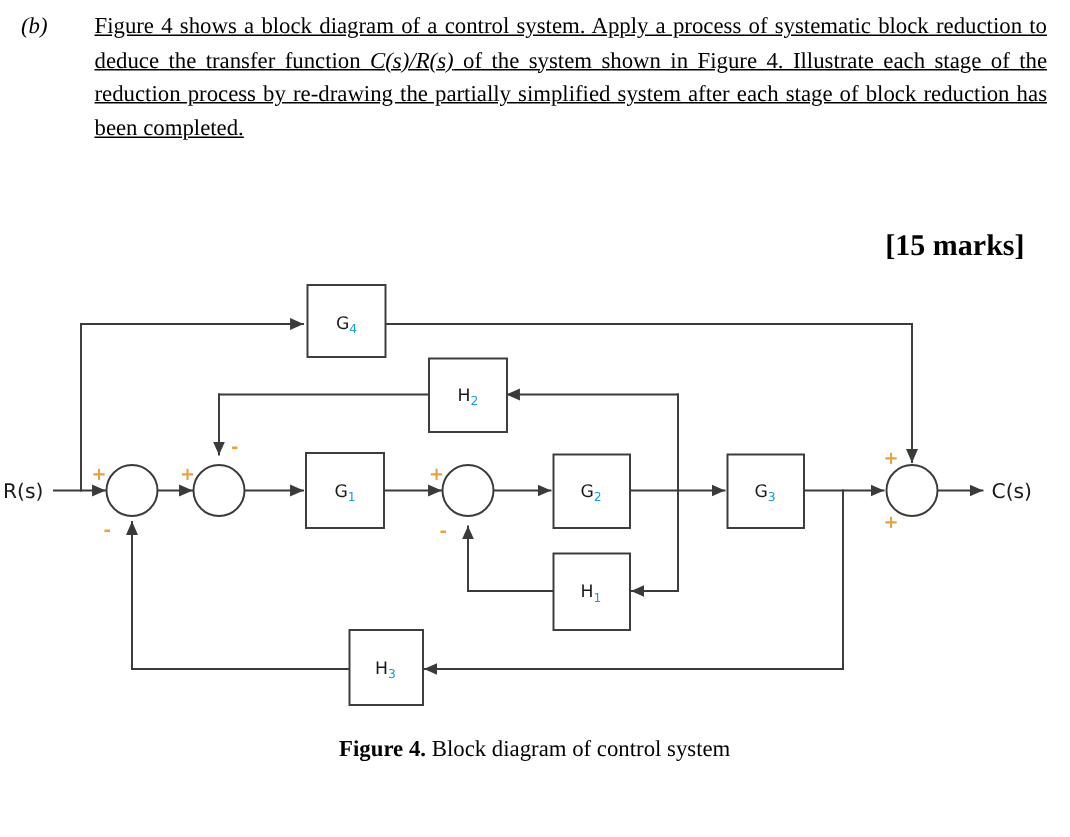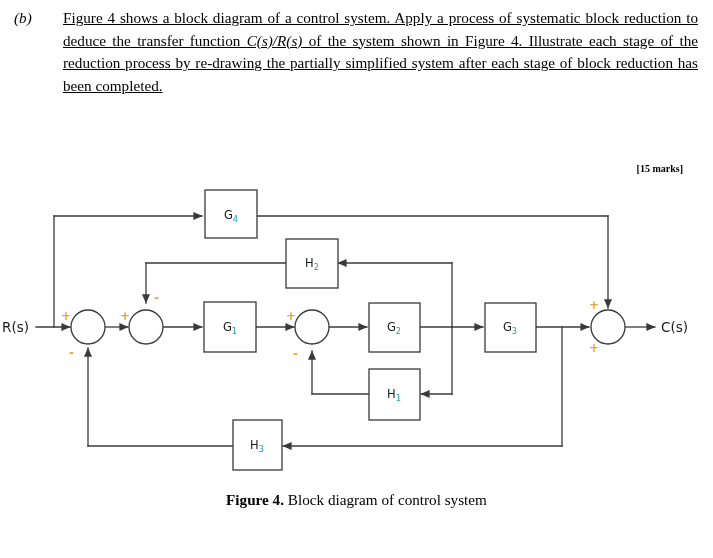--- a/index.html
+++ b/index.html
@@ -44,24 +44,24 @@
     line-height: 22.5px;
     text-align: justify;
     color: #000;
     text-decoration: underline;
   }
   .q-body .tf { font-style: italic; }
 
   #marks {
     position: absolute;
     left: 0;
-    top: 163px;
+    top: 153px;
     width: 683px;
     text-align: right;
-    font-size: 10px;
+    font-size: 20px;
     font-weight: bold;
     color: #000;
   }
 
   
   #diagram {
     position: absolute;
     left: 0;
     top: 0;
     width: 713px;

